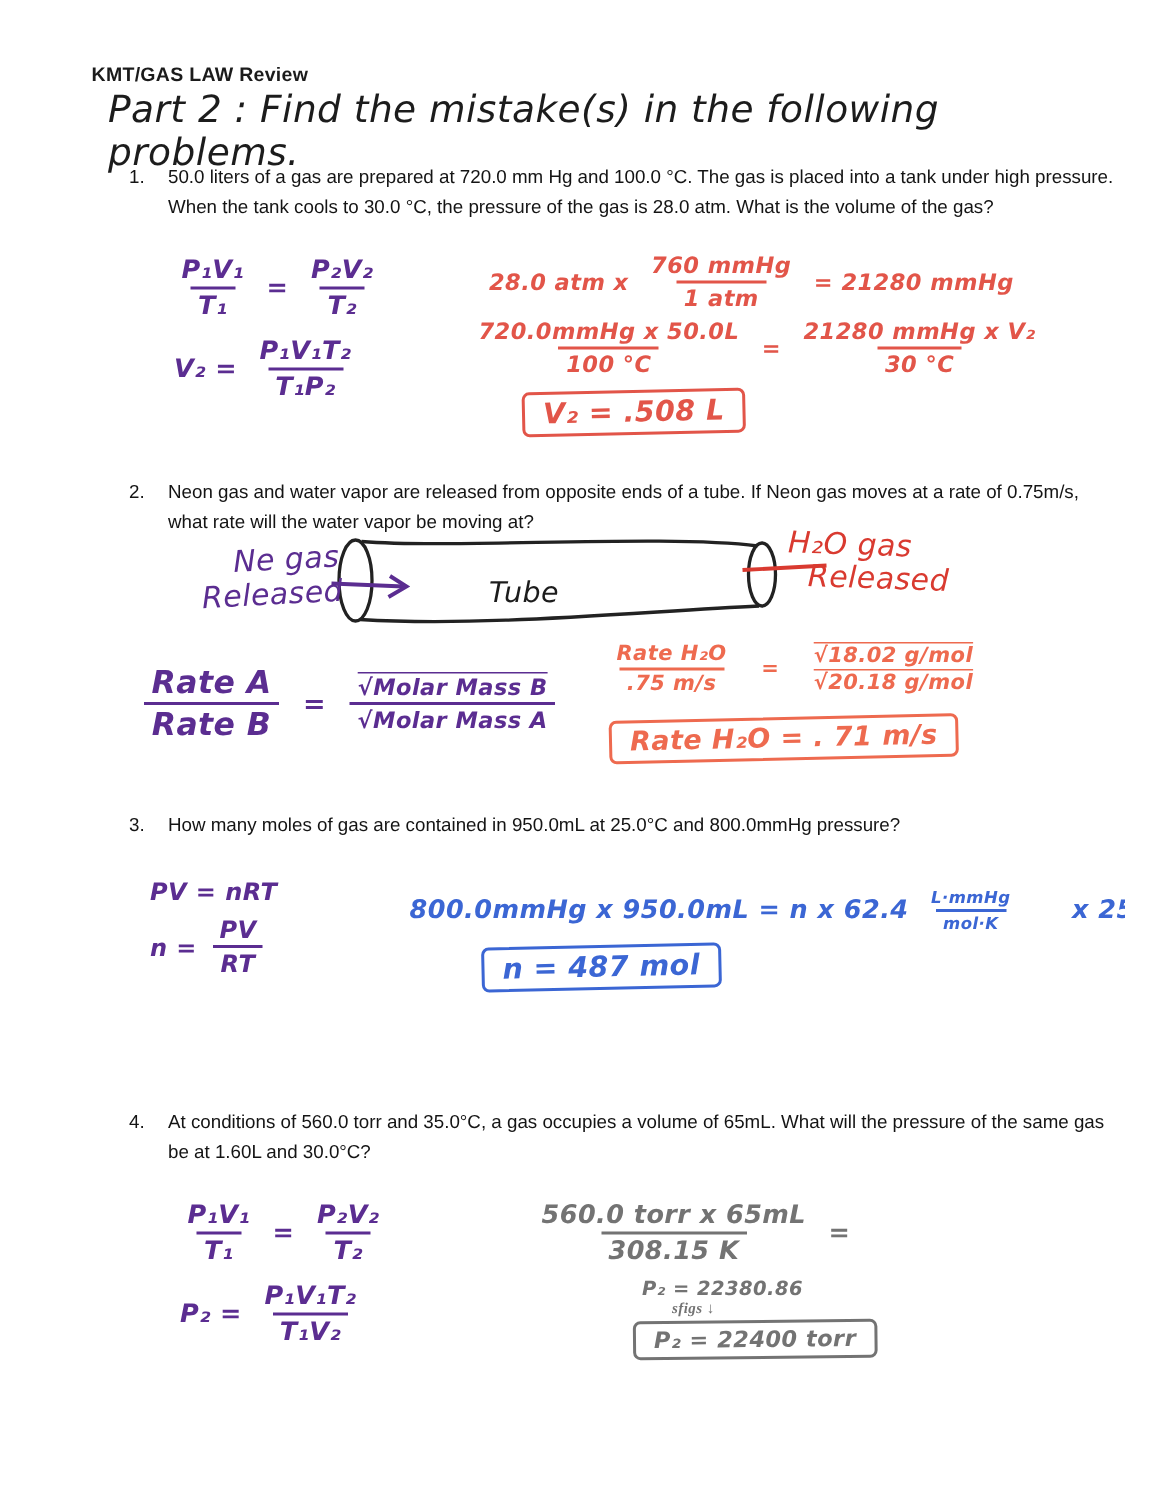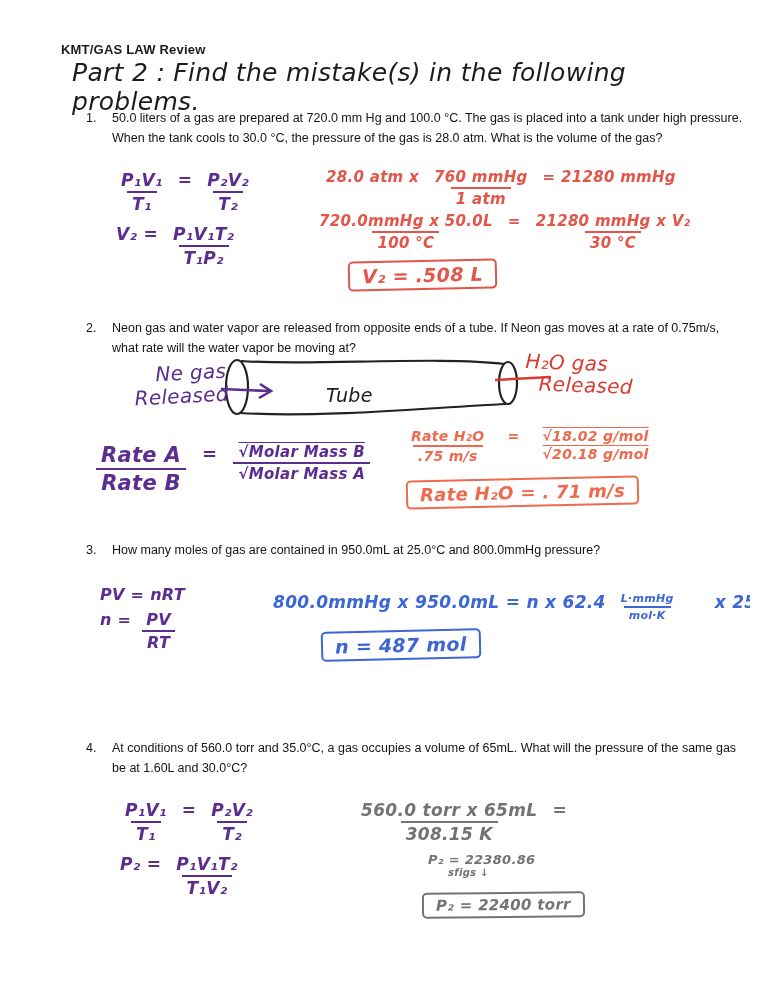--- a/index.html
+++ b/index.html
@@ -17,21 +17,21 @@
   
   .hw { font-family:"DejaVu Sans", sans-serif; font-style:italic; letter-spacing:0.3px; }
   .purple { color:#5b2d91; }
   .red    { color:#e25549; }
   .darkred{ color:#d93a30; }
   .orange { color:#ee6a4f; }
   .blue   { color:#3b66d4; }
   .teal   { color:#737373; }
   .black  { color:#1c1c1c; }
   
-  .eqrow { display:flex; align-items:flex-start; gap:10px; white-space:nowrap; }
+  .eqrow { display:flex; align-items:center; gap:10px; white-space:nowrap; }
   .frac { display:inline-flex; flex-direction:column; align-items:center; text-align:center; }
   .frac .num { padding:0 5px 1px 5px; }
   .frac .den { border-top:2px solid currentColor; padding:1px 5px 0 5px; }
   .sqrtline { text-decoration:overline; }
   .boxed {
     display:inline-block; border:2px solid currentColor; border-radius:5px;
     padding:2px 12px; transform:rotate(-1.3deg);
   }
   .tilt-l { transform:rotate(-3deg); }
   .tilt-r { transform:rotate(2deg); }
@@ -222,19 +222,19 @@
 
   <div class="abs hw teal" style="left:338px; top:800px; font-weight:bold;">
     <div class="eqrow" style="font-size:17px;">
       <span class="frac">
         <span class="num">560.0 torr x 65mL</span>
         <span class="den">308.15 K</span>
       </span>
       <span>=</span>
     </div>
     <div style="margin:8px 0 0 72px; font-size:13px;">P₂ = 22380.86</div>
-    <div class="small" style="margin:0 0 14px 92px;">sfigs ↓</div>
+    <div class="small" style="margin:0 0 2px 92px;font-family:Liberation Serif, serif;">sfigs ↓</div>
     <div style="margin-left:66px;">
       <span class="boxed" style="font-size:15px; transform:rotate(-0.6deg);">P₂ = 22400 torr</span>
     </div>
   </div>
 
 </div>
 
 </body></html>

